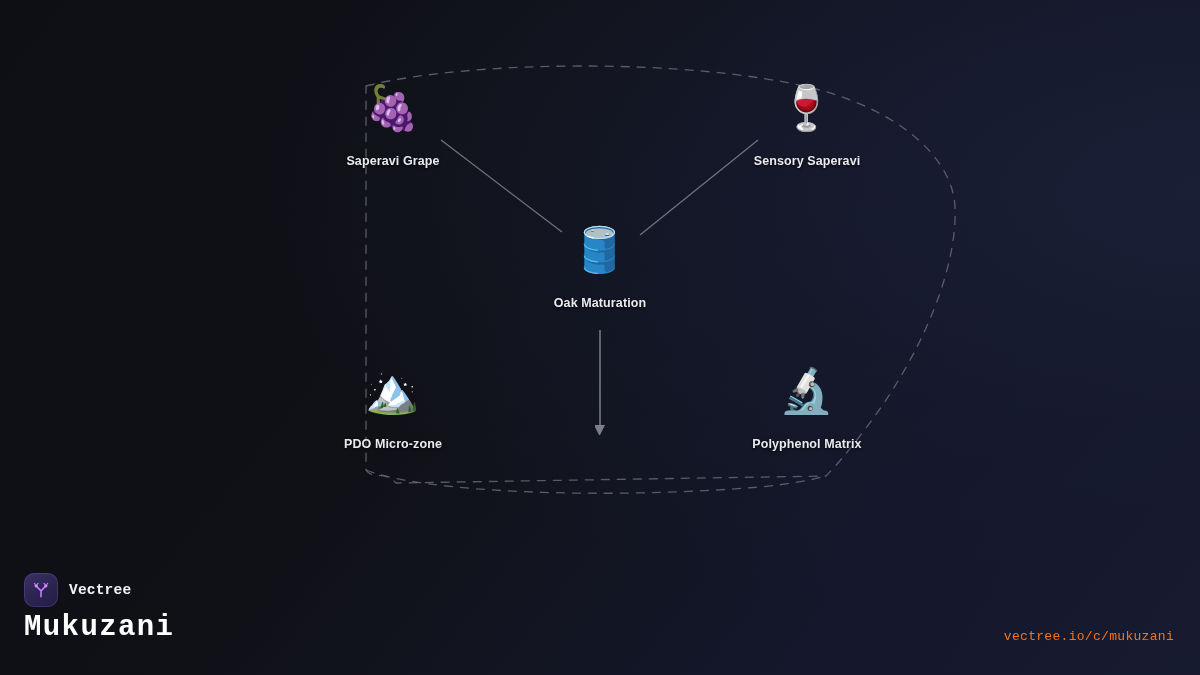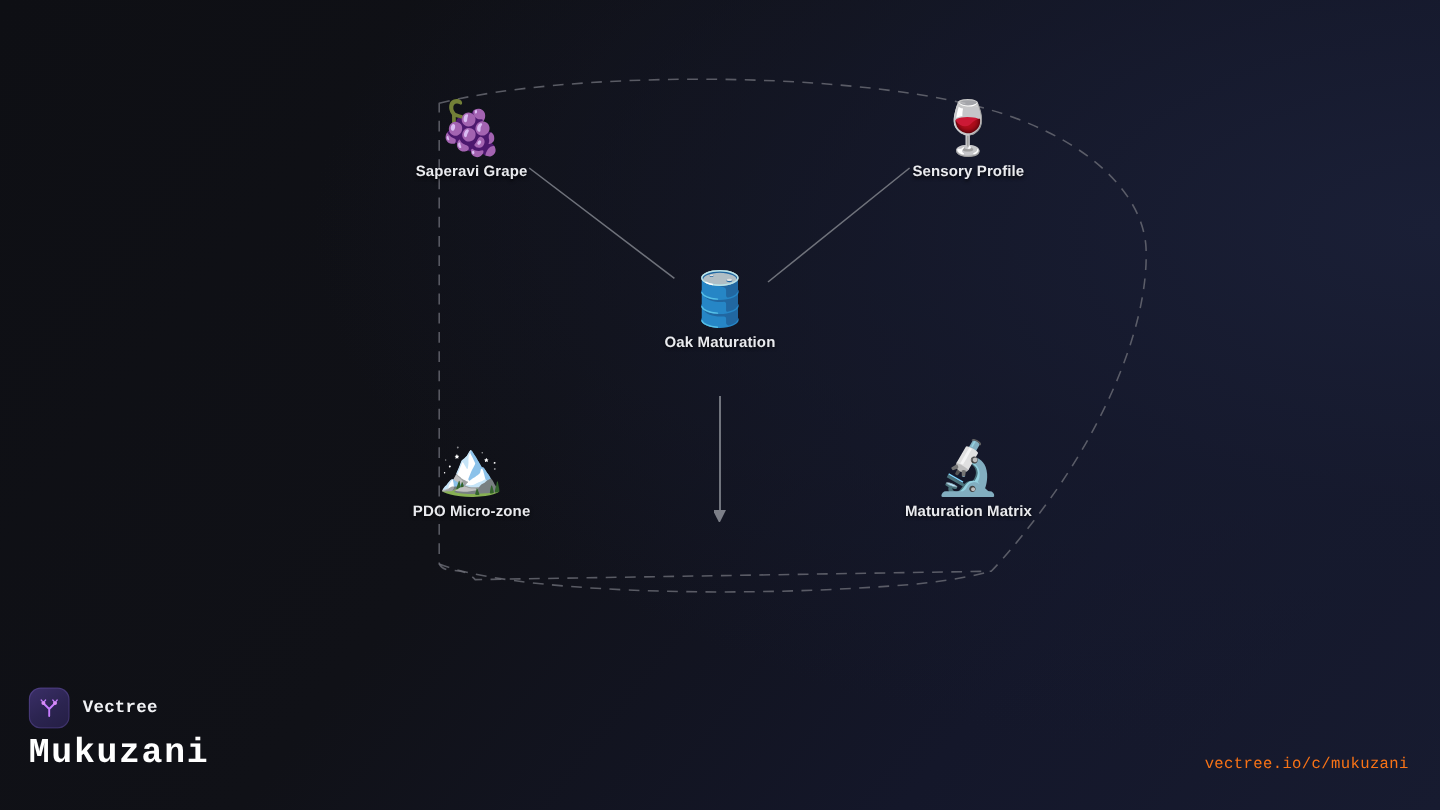--- a/index.html
+++ b/index.html
@@ -34,21 +34,21 @@
     user-select:none;
   }
   .node-emoji {
     font-size:44px;
     line-height:52px;
     display:block;
     font-family:"DejaVu Sans", sans-serif;
   }
   .node-label {
     display:block;
-    margin-top:2px;
+    margin-top:20px;
     font-size:12.5px;
     font-weight:bold;
     color:#e9eaee;
     letter-spacing:0.1px;
     font-family:"Liberation Sans", sans-serif;
     text-shadow:0 1px 3px rgba(0,0,0,0.85);
   }
 
   
   #footer-bar {
@@ -127,36 +127,36 @@
     <line x1="600" y1="330" x2="600" y2="430" stroke="#7c7f88" stroke-width="1.5" marker-end="url(#arrowhead)"></line>
   </svg>
 
   <div class="graph-node" style="left:393px; top:82px;">
     <span class="node-emoji">🍇</span>
     <span class="node-label">Saperavi Grape</span>
   </div>
 
   <div class="graph-node" style="left:807px; top:82px;">
     <span class="node-emoji">🍷</span>
-    <span class="node-label">Sensory Profile</span>
+    <span class="node-label">Sensory Saperavi</span>
   </div>
 
   <div class="graph-node" style="left:600px; top:224px;">
     <span class="node-emoji">🛢️</span>
     <span class="node-label">Oak Maturation</span>
   </div>
 
   <div class="graph-node" style="left:393px; top:365px;">
     <span class="node-emoji">🏔️</span>
     <span class="node-label">PDO Micro-zone</span>
   </div>
 
   <div class="graph-node" style="left:807px; top:365px;">
     <span class="node-emoji">🔬</span>
-    <span class="node-label">Maturation Matrix</span>
+    <span class="node-label">Polyphenol Matrix</span>
   </div>
 
 </div>
 
 <div id="footer-bar">
 
   <div id="brand-row">
     <div id="brand-logo">
       <svg width="20" height="20" viewBox="0 0 24 24" xmlns="http://www.w3.org/2000/svg">
         <path d="M12 20 L12 13 L6.5 7.5 M12 13 L17.5 7.5" fill="none" stroke="#c77dff" stroke-width="1.9" stroke-linecap="round"></path>

